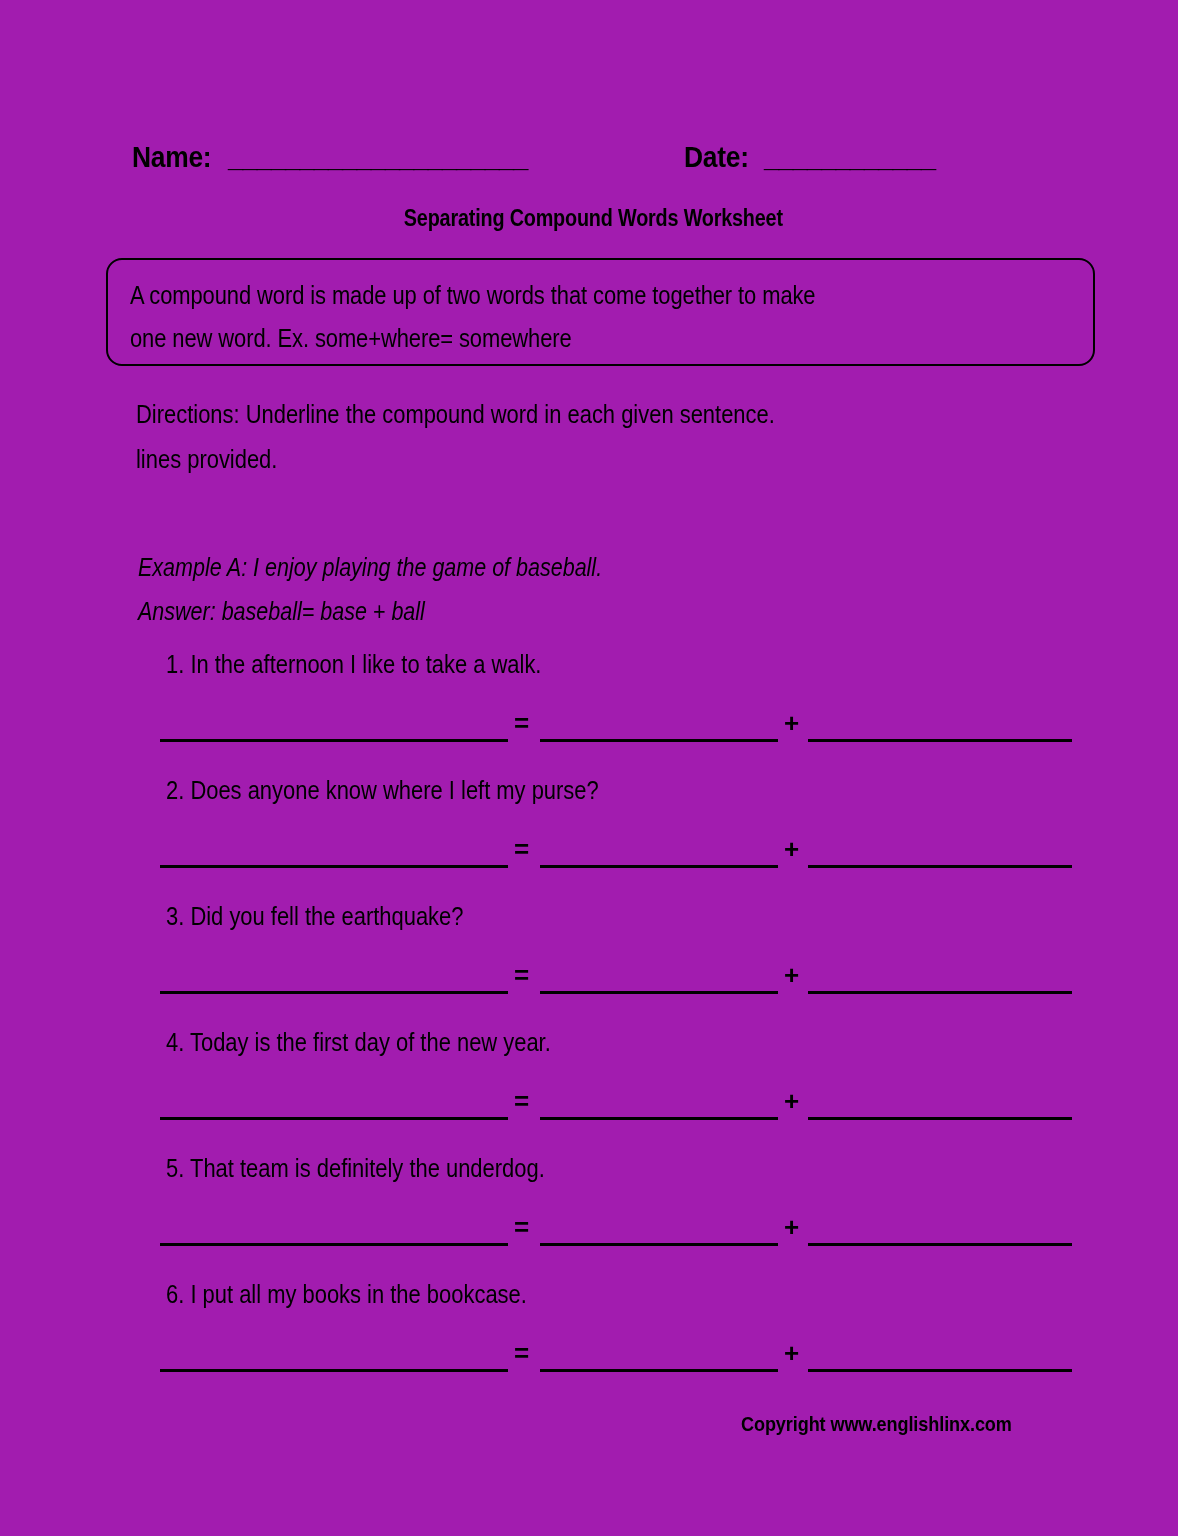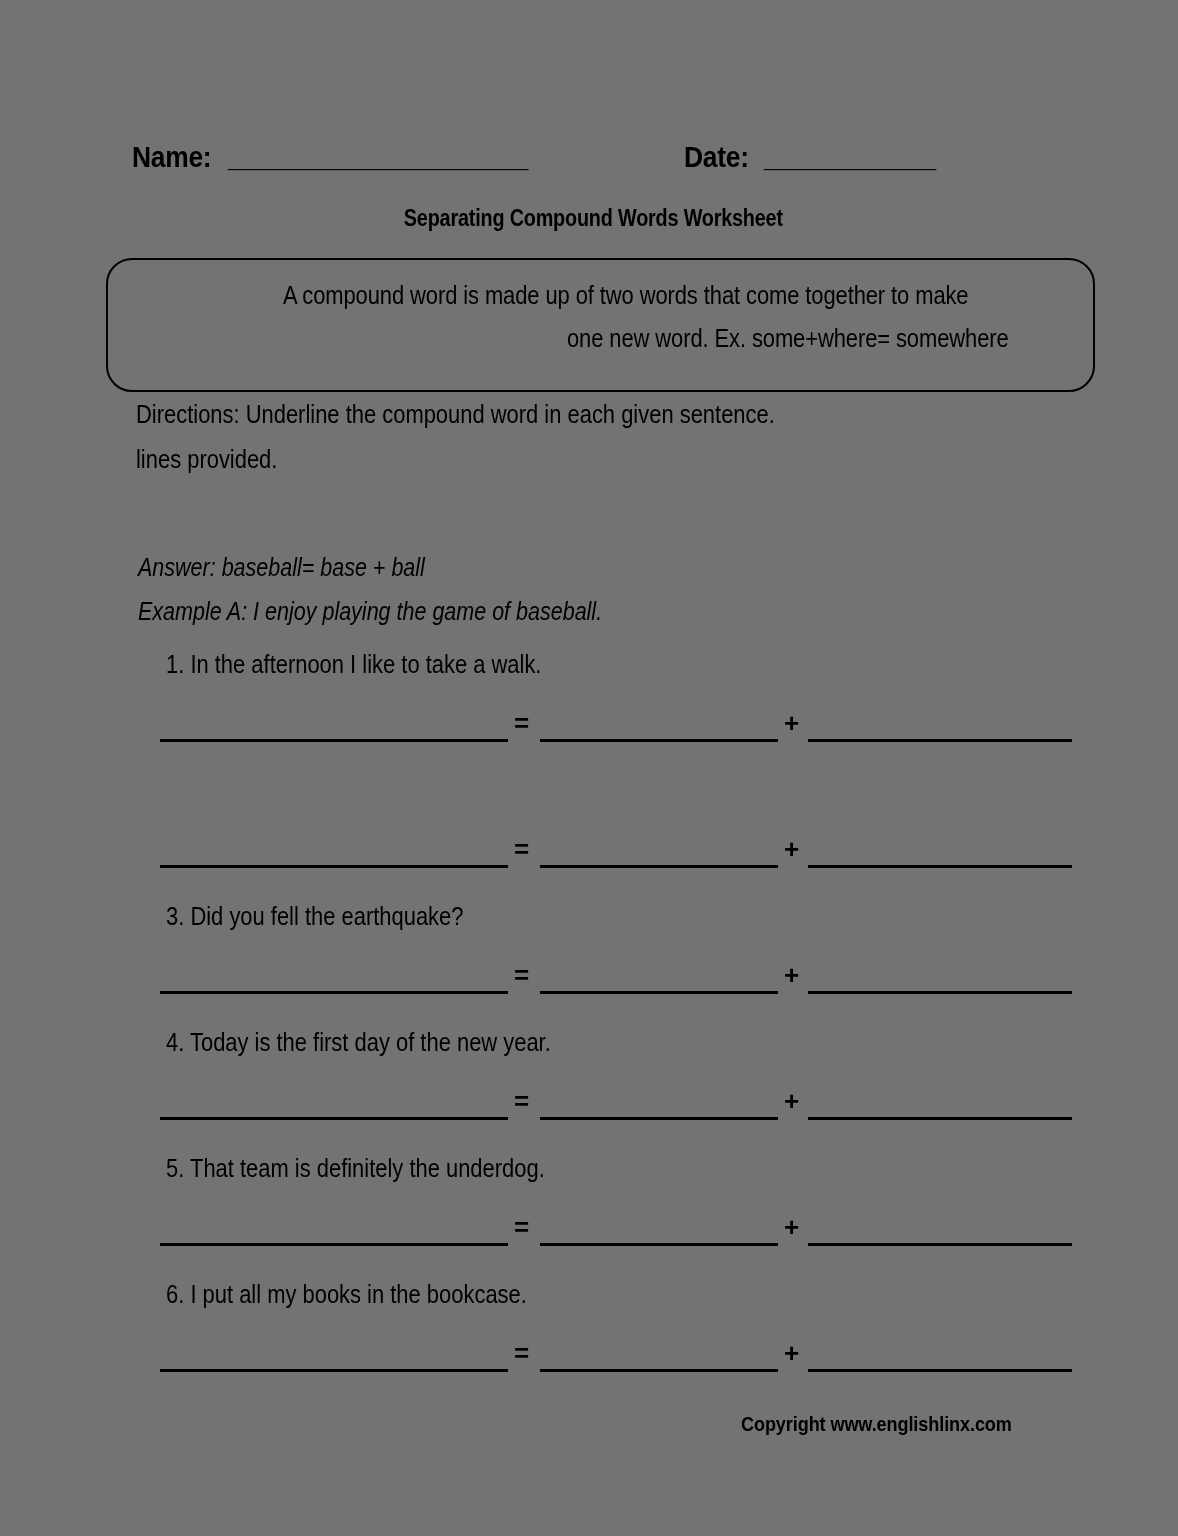--- a/index.html
+++ b/index.html
@@ -12,21 +12,21 @@
     height: 1536px;
     position: relative;
     font-family: "Liberation Sans", sans-serif;
     color: #000000;
     overflow: hidden;
   }
 
   .page {
     position: absolute;
     inset: 0;
-    background: #737373;
+    background: #a21caf;
   }
 
   
   .cond {
     display: inline-block;
     transform: scaleX(0.86);
     transform-origin: left center;
     white-space: nowrap;
   }
 
@@ -78,25 +78,24 @@
     letter-spacing: -0.2px;
   }
   .title .cond { transform-origin: center center; }
 
   
   .definition-box {
     position: absolute;
     left: 106px;
     top: 258px;
     width: 989px;
-    height: 134px;
+    height: 108px;
     border: 2px solid #000000;
-    border-radius: 26px;
+    border-radius: 16px;
     box-sizing: border-box;
-    text-align: right;
   }
   .definition-text {
     position: absolute;
     left: 22px;
     top: 14px;
     width: 950px;
     font-size: 25.5px;
     line-height: 43px;
     letter-spacing: -0.1px;
   }
@@ -213,36 +212,37 @@
       <div><span class="cond">one new word. Ex. some+where= somewhere</span></div>
     </div>
   </div>
 
   <div class="directions">
     <div><span class="cond">Directions: Underline the compound word in each given sentence.</span></div>
     <div><span class="cond">lines provided.</span></div>
   </div>
 
   <div class="example">
+    <div><span class="cond">Example A: I enjoy playing the game of baseball.</span></div>
     <div><span class="cond">Answer: baseball= base + ball</span></div>
-    <div><span class="cond">Example A: I enjoy playing the game of baseball.</span></div>
   </div>
 
   <div class="questions" id="questions-container">
       <div class="question-block" style="top: 650px;">
         <div class="question-text"><span class="cond">1. In the afternoon I like to take a walk.</span></div>
         <div class="answer-row">
           <div class="blank-seg blank-1"></div>
           <div class="blank-seg blank-2"></div>
           <div class="blank-seg blank-3"></div>
           <div class="op op-equals">=</div>
           <div class="op op-plus">+</div>
         </div>
       </div>
       <div class="question-block" style="top: 776px;">
+        <div class="question-text"><span class="cond">2. Does anyone know where I left my purse?</span></div>
         <div class="answer-row">
           <div class="blank-seg blank-1"></div>
           <div class="blank-seg blank-2"></div>
           <div class="blank-seg blank-3"></div>
           <div class="op op-equals">=</div>
           <div class="op op-plus">+</div>
         </div>
       </div>
       <div class="question-block" style="top: 902px;">
         <div class="question-text"><span class="cond">3. Did you fell the earthquake?</span></div>

